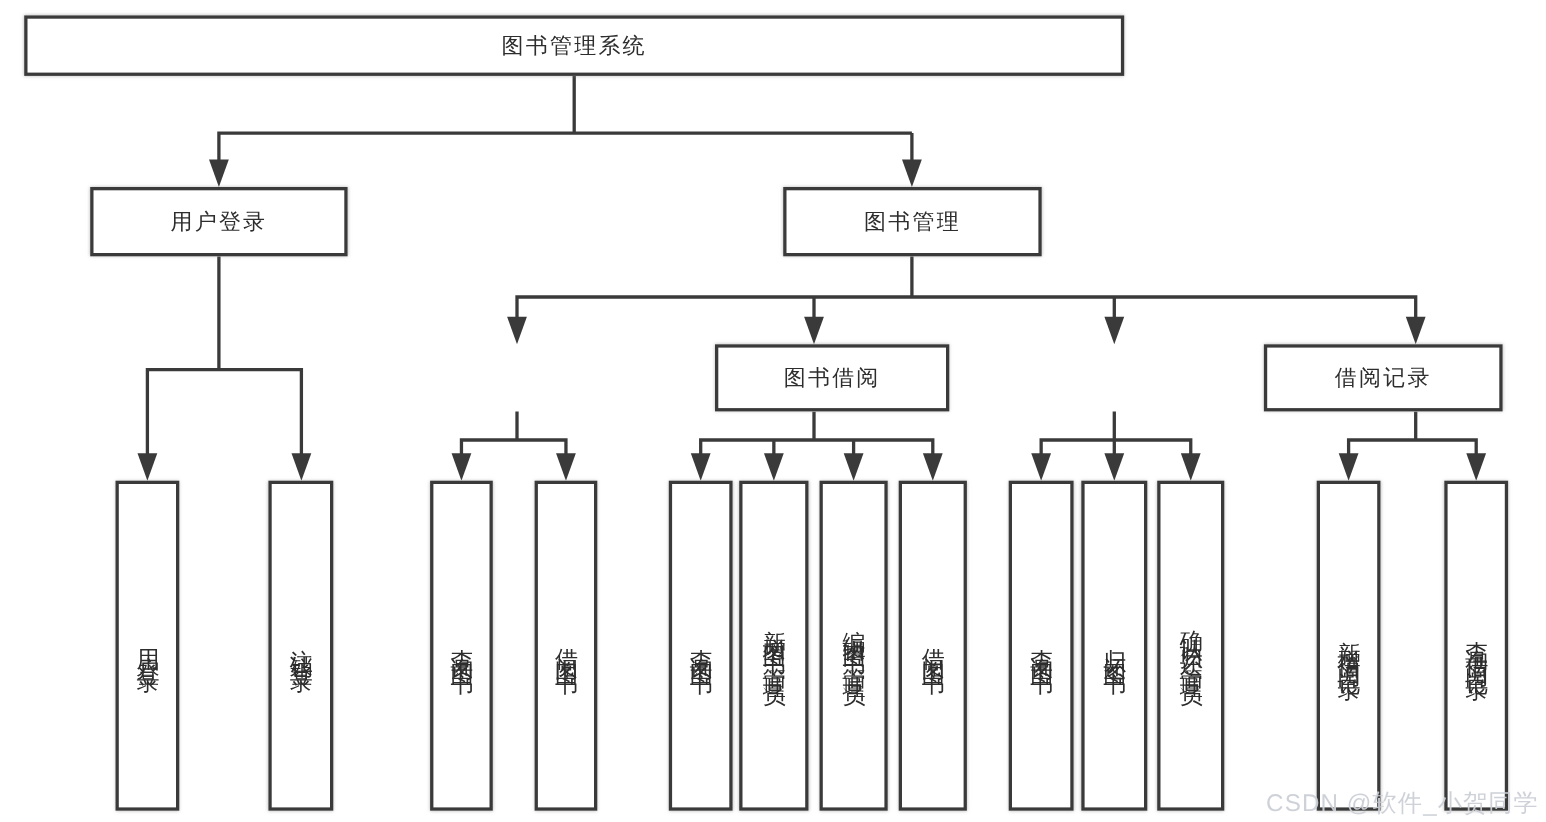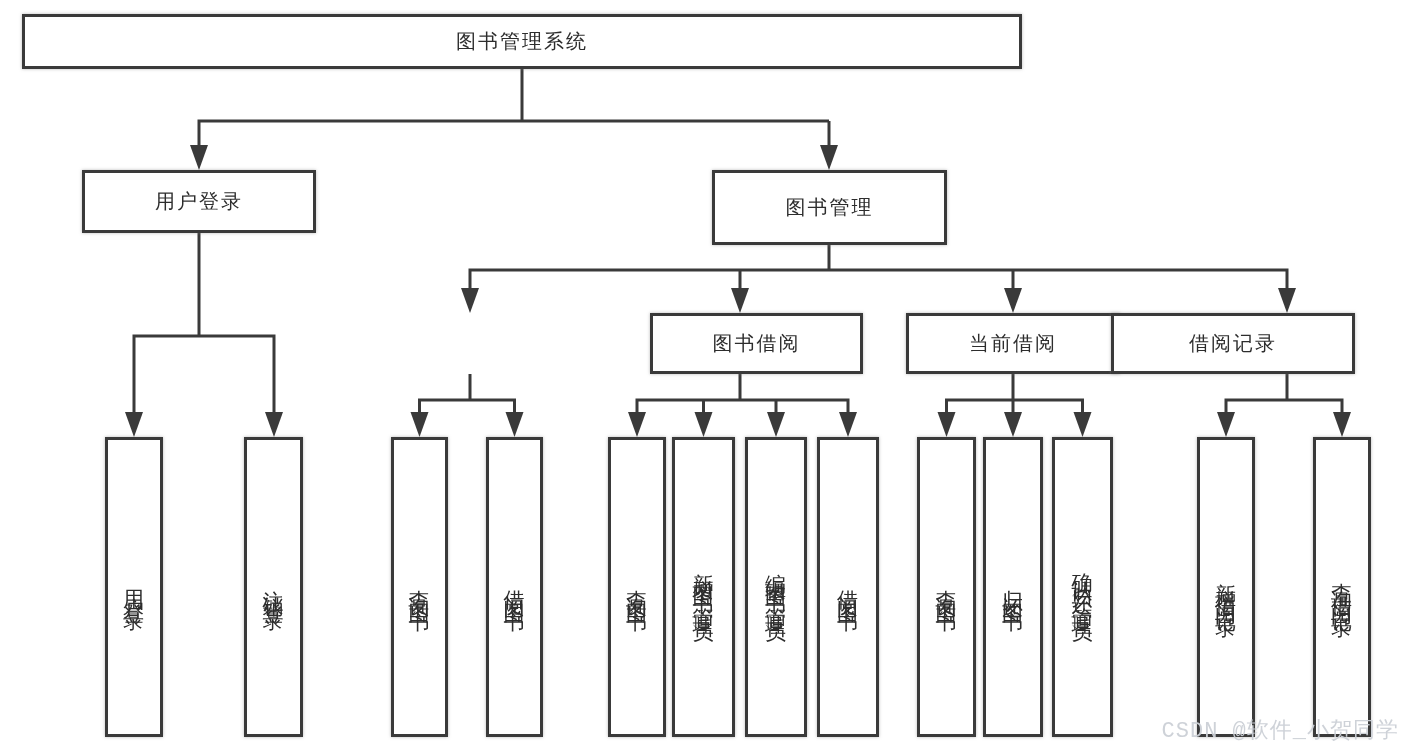--- a/index.html
+++ b/index.html
@@ -14,21 +14,21 @@
     display:flex;align-items:center;justify-content:center;
     color:#2d2d2d;
   }
   .nh span{font-size:20px;letter-spacing:2px;white-space:nowrap;}
   .nv span{
     writing-mode:vertical-rl;text-orientation:mixed;
     font-size:21px;letter-spacing:7px;line-height:1;white-space:nowrap;
   }
   .watermark{
     position:absolute;right:6px;bottom:2px;z-index:9;
-    font-size:22px;color:rgba(203,208,214,0.95);letter-spacing:1px;white-space:nowrap;font-family:Liberation Mono, monospace;
+    font-size:22px;color:rgba(203,208,214,0.95);letter-spacing:1px;white-space:nowrap;
   }
 </style>
 </head>
 <body>
 
 <div class="canvas">
 
   <svg class="wires" viewBox="0 0 1405 747" xmlns="http://www.w3.org/2000/svg">
     <g stroke="#3a3a3a" stroke-width="3" fill="none">
       <g>
@@ -76,31 +76,28 @@
     </g>
   </svg>
 
   <div class="node nh" style="left:22px;top:14px;width:1000px;height:55px">
     <span>图书管理系统</span>
   </div>
 
   <div class="node nh" style="left:82px;top:170px;width:234px;height:63px">
     <span>用户登录</span>
   </div>
-  <div class="node nh" style="left:712px;top:170px;width:235px;height:75px">
+  <div class="node nh" style="left:712px;top:170px;width:235px;height:63px">
     <span>图书管理</span>
   </div>
 
   <div class="node nh" style="left:650px;top:313px;width:213px;height:61px">
     <span>图书借阅</span>
   </div>
-  <div class="node nh" style="left:906px;top:313px;width:214px;height:61px">
-    <span>当前借阅</span>
-  </div>
-  <div class="node nh" style="left:1111px;top:313px;width:244px;height:61px">
+  <div class="node nh" style="left:1149px;top:313px;width:217px;height:61px">
     <span>借阅记录</span>
   </div>
 
   <div class="node nv" style="left:105px;top:437px;width:58px;height:300px">
     <span>用户登录</span>
   </div>
   <div class="node nv" style="left:244px;top:437px;width:59px;height:300px">
     <span>注销登录</span>
   </div>
 

